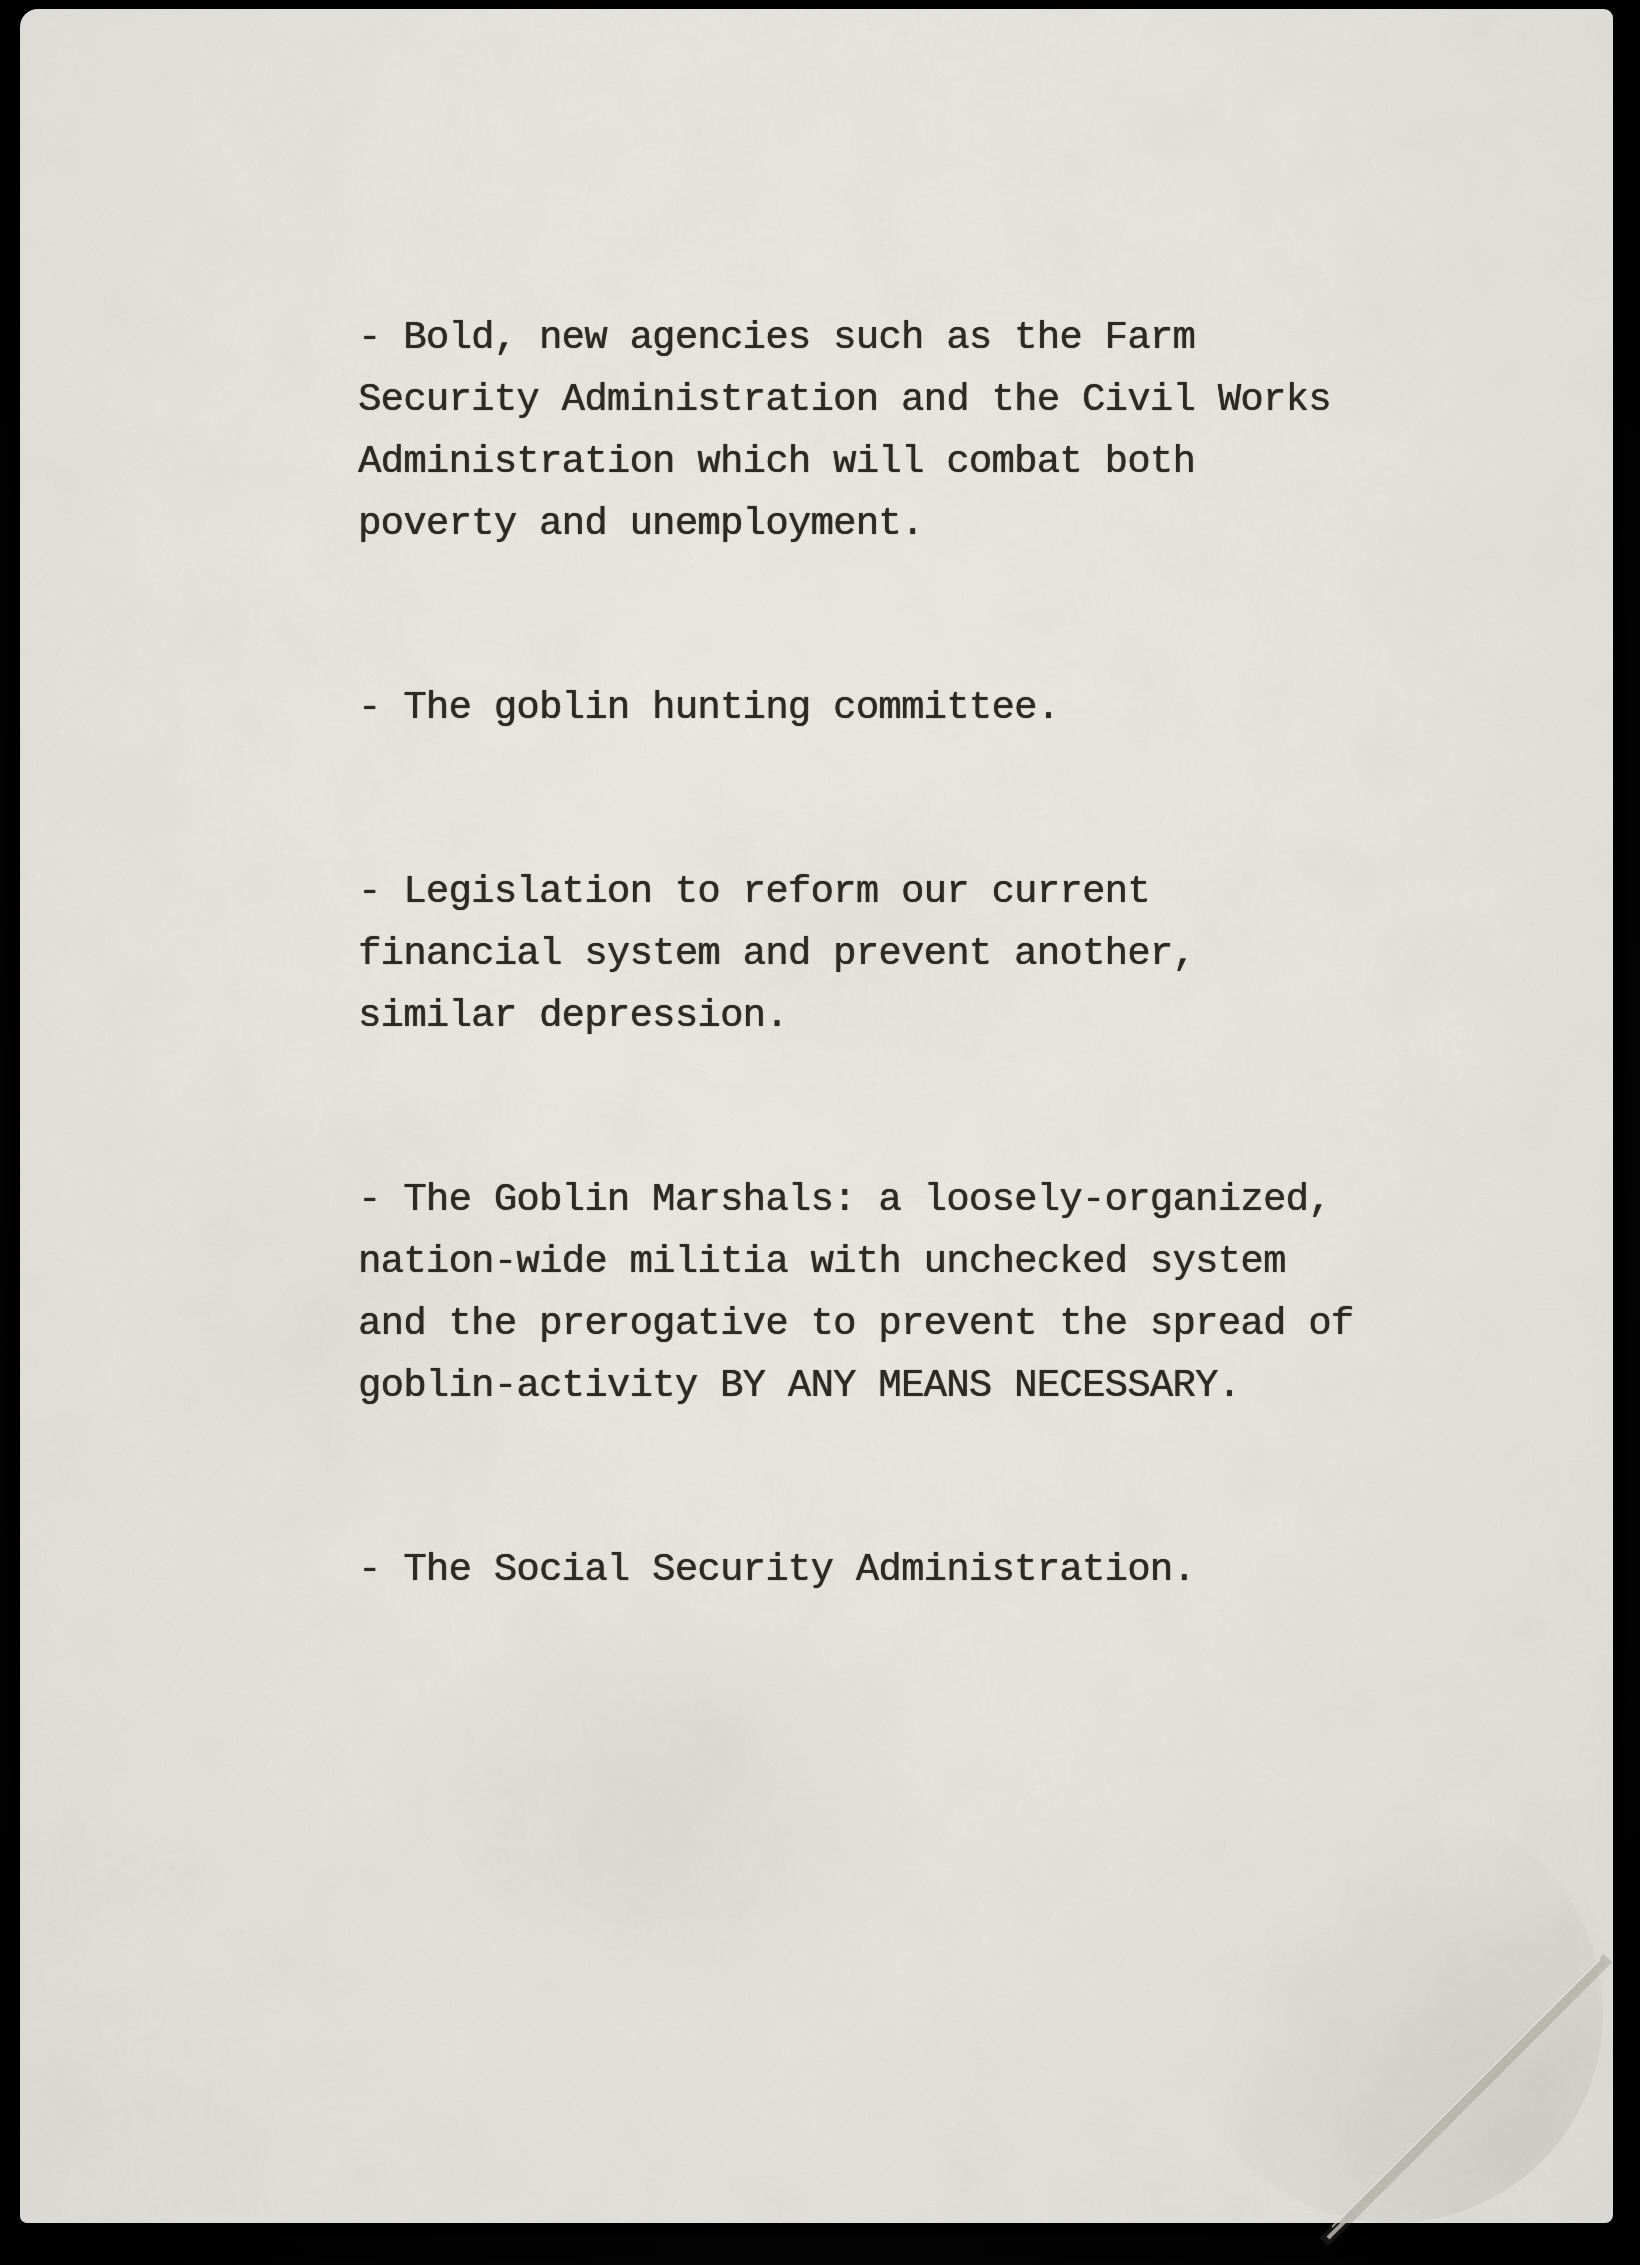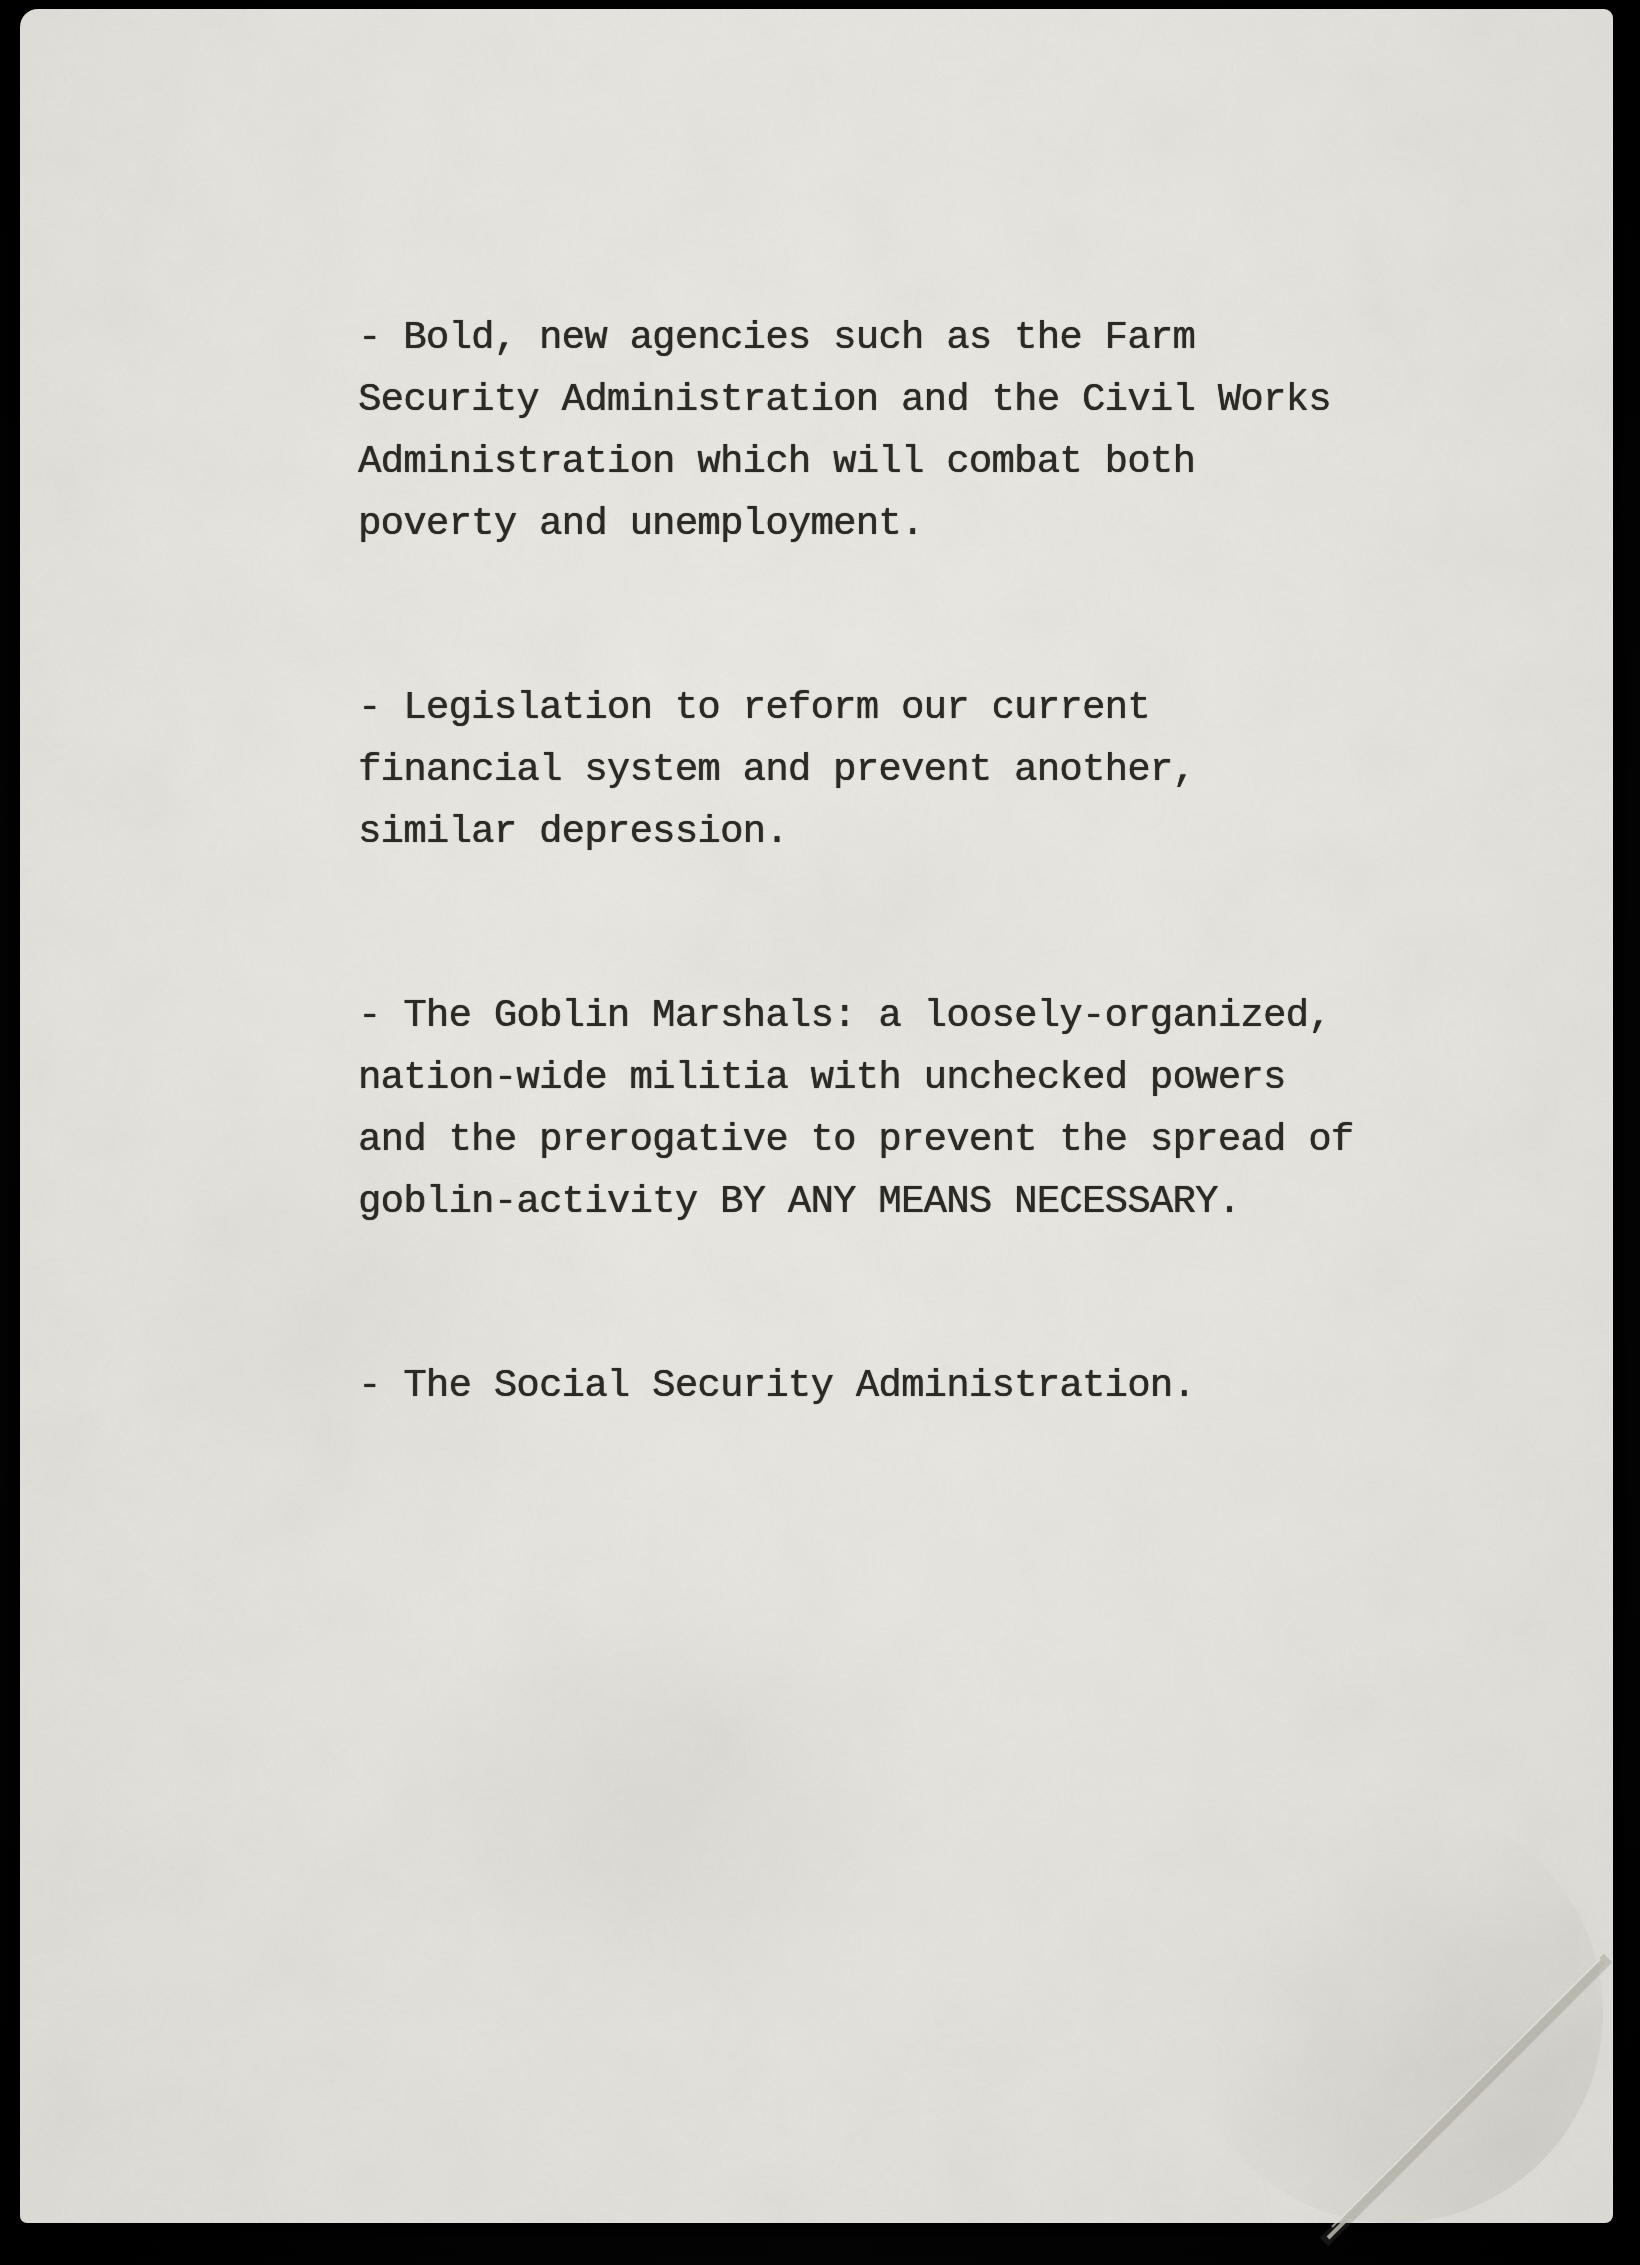--- a/index.html
+++ b/index.html
@@ -63,25 +63,26 @@
     <div class="stain s1"></div>
     <div class="stain s2"></div>
     <div class="stain s3"></div>
     <div class="stain s4"></div>
 
     <div class="content">
       <p class="para">- Bold, new agencies such as the Farm
 Security Administration and the Civil Works
 Administration which will combat both
 poverty and unemployment.</p>
+      <p class="para">- The goblin hunting committee.</p>
       <p class="para">- Legislation to reform our current
 financial system and prevent another,
 similar depression.</p>
       <p class="para">- The Goblin Marshals: a loosely-organized,
-nation-wide militia with unchecked powers
+nation-wide militia with unchecked system
 and the prerogative to prevent the spread of
 goblin-activity BY ANY MEANS NECESSARY.</p>
       <p class="para">- The Social Security Administration.</p>
       
       
     </div>
 
     <svg class="grain" xmlns="http://www.w3.org/2000/svg">
       <filter id="g1">
         <feTurbulence type="fractalNoise" baseFrequency="0.9" numOctaves="2" stitchTiles="stitch"></feTurbulence>

